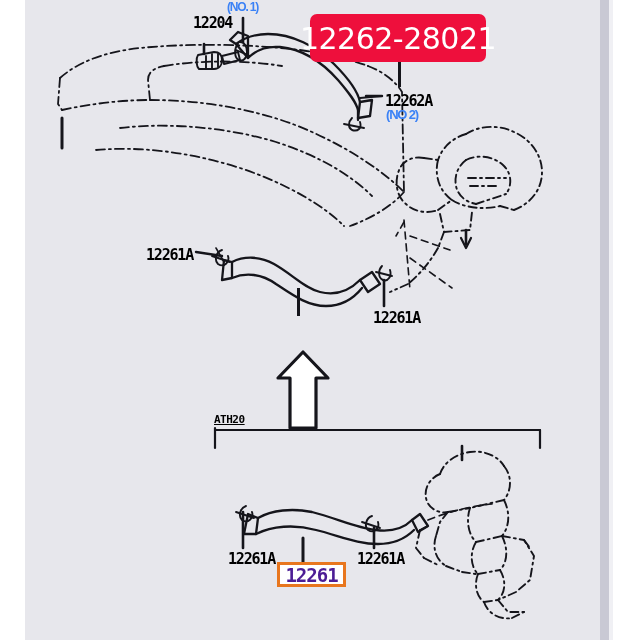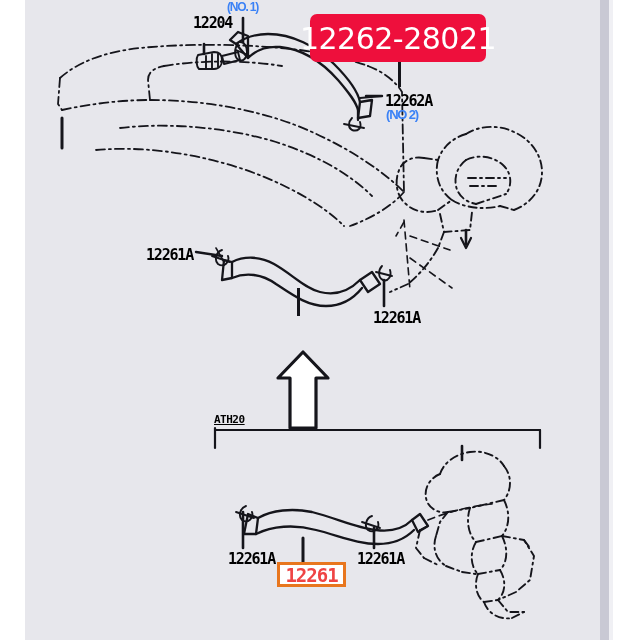--- a/index.html
+++ b/index.html
@@ -77,21 +77,21 @@
     font-family: "DejaVu Sans", sans-serif;
   }
   #badge-12262-28021 {
     left: 310px; top: 5px; width: 176px; height: 48px; margin-top: 9px;
   }
   #badge-12261-28160 {
     left: 210px; top: 316px; width: 176px; height: 36px;
   }
   .badge-orange {
     background: #ffffff;
-    color: #ef4444;
+    color: #4c1d95;
     border: 3px solid #e8761e;
     font-size: 19px;
     font-weight: 700;
     font-family: "DejaVu Sans Mono", monospace;
     letter-spacing: -1px;
   }
   #badge-12261 {
     left: 277px; top: 562px; width: 69px; height: 25px;
   }
 

